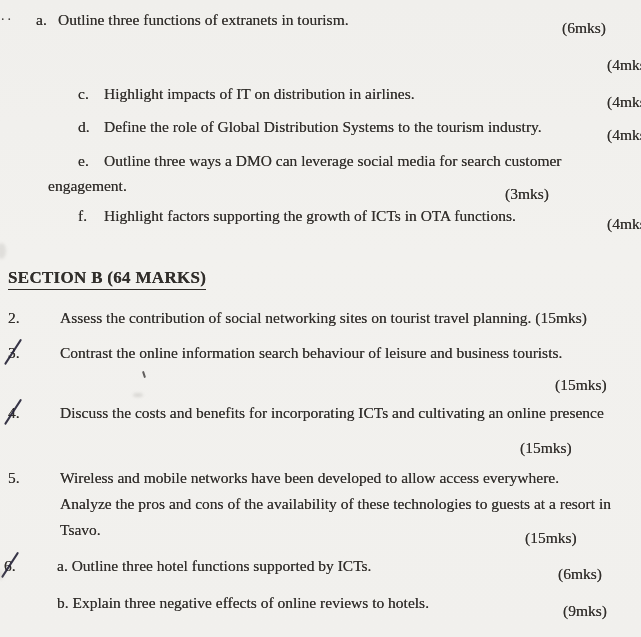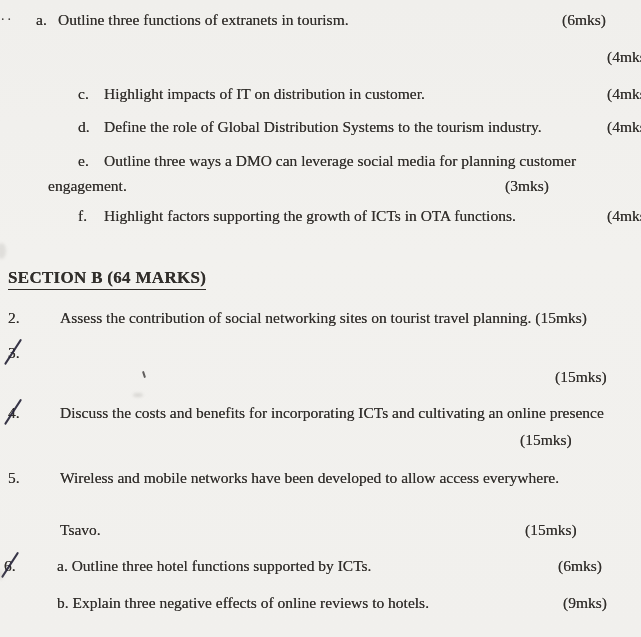--- a/index.html
+++ b/index.html
@@ -13,21 +13,21 @@
   }
   .ln{
     position:absolute;
     white-space:nowrap;
     font-size:15.5px;
     line-height:20px;
     text-shadow:0 0 0.6px rgba(48,44,40,0.8);
   }
   .lbl{display:inline-block;width:26px;}
   .lbl-a{display:inline-block;width:22px;}
-  .marks{position:absolute;white-space:nowrap;font-size:15.5px;line-height:20px;text-shadow:0 0 0.6px rgba(48,44,40,0.8);}
+  .marks{position:absolute;white-space:nowrap;font-size:15.5px;line-height:20px;text-shadow:0 0 0.6px rgba(48,44,40,0.8);margin-top:8px;}
   .heading{
     position:absolute;
     font-size:17px;font-weight:bold;
     letter-spacing:0.3px;
     border-bottom:1.6px solid #2e2b28;
     padding-bottom:1px;
     text-shadow:0 0 0.6px rgba(48,44,40,0.9);
   }
   .slash{
     position:absolute;
@@ -61,61 +61,63 @@
   <div class="topdots" style="left:1px;top:8px;">..</div>
 
   <div class="ln" style="left:36px;top:10px;">
     <span class="lbl-a">a.</span><span>Outline three functions of extranets in tourism.</span>
   </div>
   <div class="marks" style="left:562px;top:10px;">(6mks)</div>
 
   <div class="marks" style="left:607px;top:47px;">(4mks)</div>
 
   <div class="ln" style="left:78px;top:84px;">
-    <span class="lbl">c.</span><span>Highlight impacts of IT on distribution in customer.</span>
+    <span class="lbl">c.</span><span>Highlight impacts of IT on distribution in airlines.</span>
   </div>
   <div class="marks" style="left:607px;top:84px;">(4mks)</div>
 
   <div class="ln" style="left:78px;top:117px;">
     <span class="lbl">d.</span><span>Define the role of Global Distribution Systems to the tourism industry.</span>
   </div>
   <div class="marks" style="left:607px;top:117px;">(4mks)</div>
 
   <div class="ln" style="left:78px;top:151px;">
-    <span class="lbl">e.</span><span>Outline three ways a DMO can leverage social media for planning customer</span>
+    <span class="lbl">e.</span><span>Outline three ways a DMO can leverage social media for search customer</span>
   </div>
   <div class="ln" style="left:48px;top:176px;">engagement.</div>
   <div class="marks" style="left:505px;top:176px;">(3mks)</div>
 
   <div class="ln" style="left:78px;top:206px;">
     <span class="lbl">f.</span><span>Highlight factors supporting the growth of ICTs in OTA functions.</span>
   </div>
   <div class="marks" style="left:607px;top:206px;">(4mks)</div>
 
   <div class="heading" style="left:8px;top:268px;">SECTION B (64 MARKS)</div>
 
   <div class="ln" style="left:8px;top:308px;">2.</div>
   <div class="ln" style="left:60px;top:308px;">
     <span>Assess the contribution of social networking sites on tourist travel planning.</span>
     <span>(15mks)</span>
   </div>
 
   <div class="ln" style="left:8px;top:343px;">3.</div>
   <div class="slash" style="left:12px;top:337px;"></div>
+  <div class="ln" style="left:60px;top:343px;">Contrast the online information search behaviour of leisure and business tourists.</div>
   <div class="marks" style="left:555px;top:367px;">(15mks)</div>
   <div class="stray-tick" style="left:143px;top:371px;"></div>
   <div class="smudge" style="left:133px;top:393px;width:10px;height:4px;opacity:0.25;"></div>
 
   <div class="ln" style="left:8px;top:403px;">4.</div>
   <div class="slash" style="left:12px;top:397px;"></div>
   <div class="ln" style="left:60px;top:403px;">Discuss the costs and benefits for incorporating ICTs and cultivating an online presence</div>
   <div class="marks" style="left:520px;top:430px;">(15mks)</div>
 
   <div class="ln" style="left:8px;top:468px;">5.</div>
   <div class="ln" style="left:60px;top:468px;">Wireless and mobile networks have been developed to allow access everywhere.</div>
+  <div class="ln" style="left:60px;top:494px;">Analyze the pros and cons of the availability of these technologies to guests at a resort in</div>
   <div class="ln" style="left:60px;top:520px;">Tsavo.</div>
   <div class="marks" style="left:525px;top:520px;">(15mks)</div>
 
   <div class="ln" style="left:4px;top:556px;">6.</div>
   <div class="slash" style="left:9px;top:550px;"></div>
   <div class="ln" style="left:57px;top:556px;">
     <span>a.</span>
     <span>Outline three hotel functions supported by ICTs.</span>
   </div>
   <div class="marks" style="left:558px;top:556px;">(6mks)</div>

